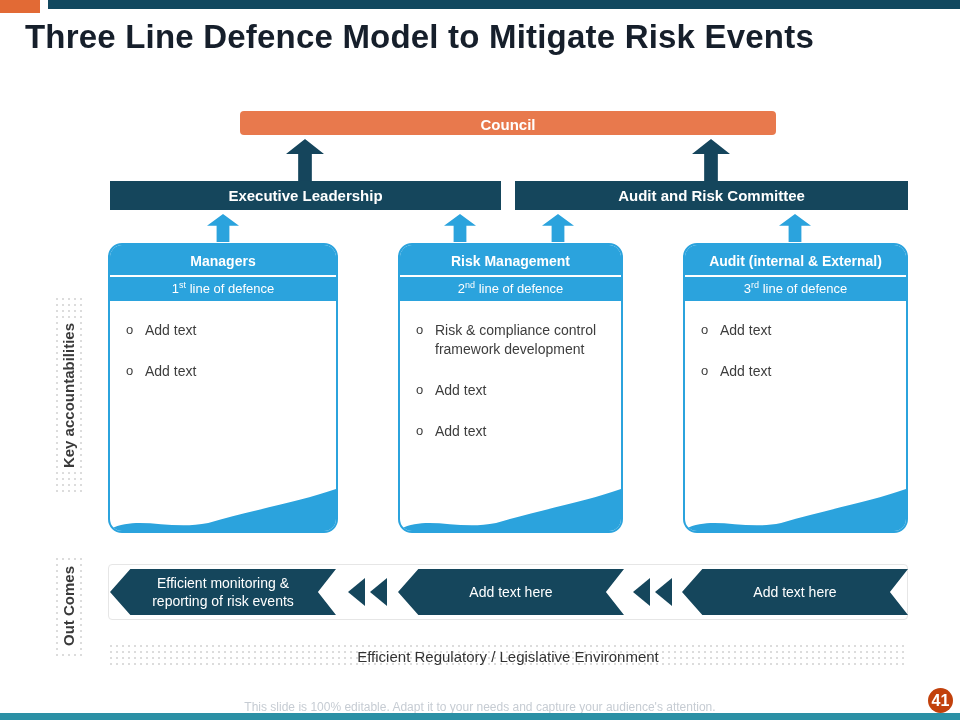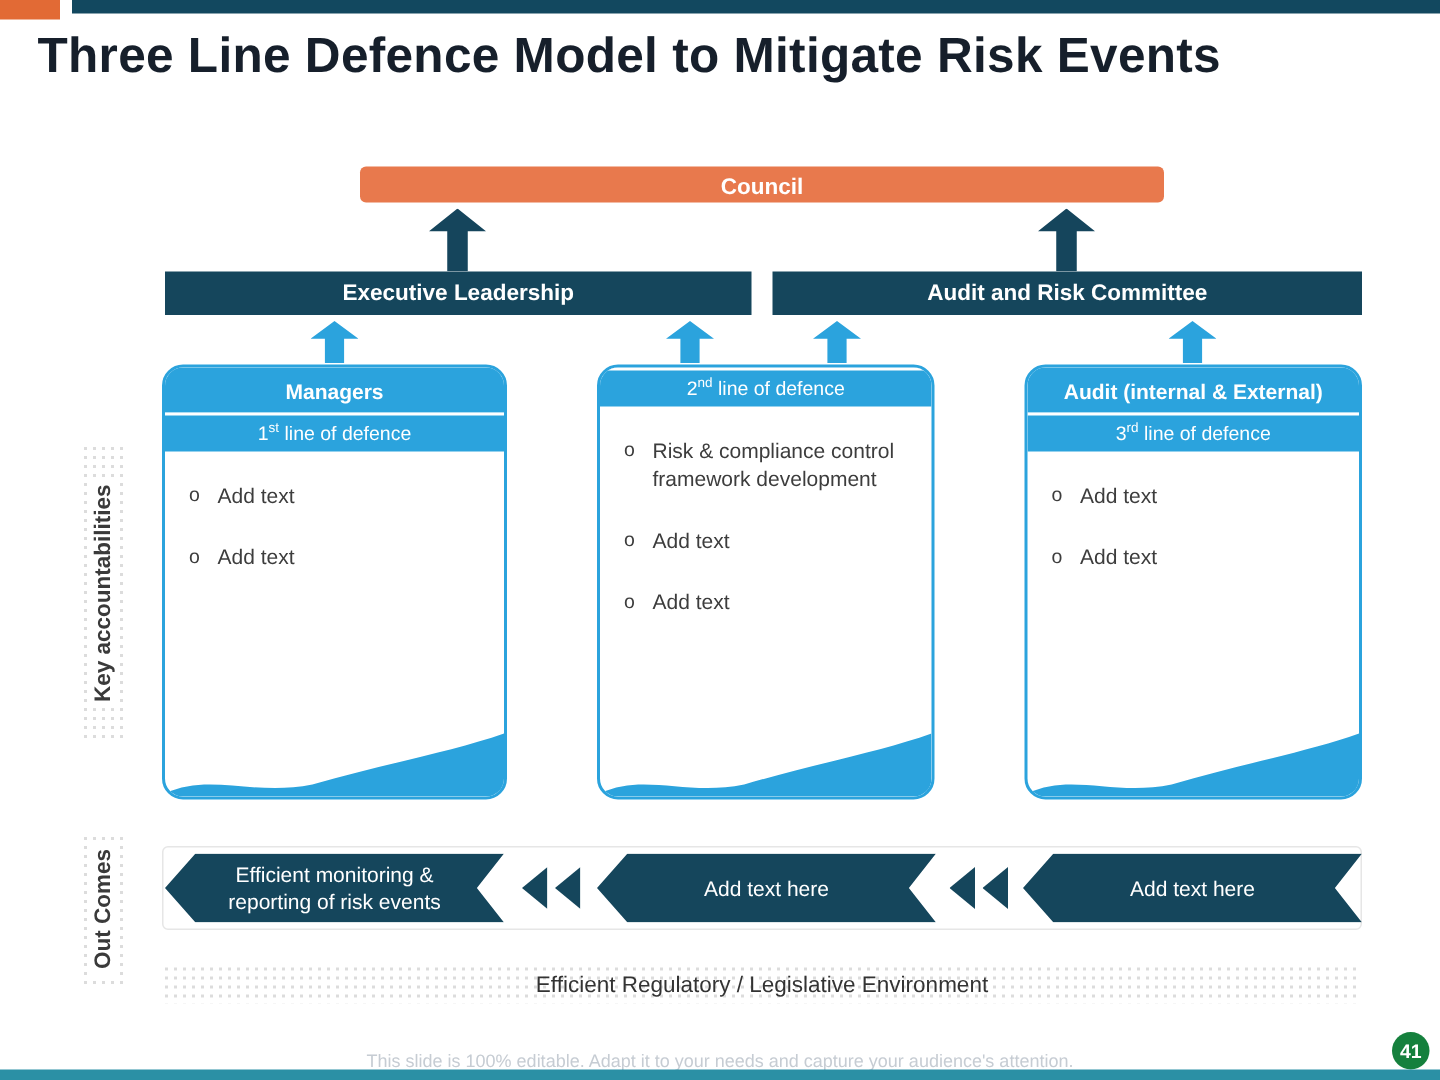--- a/index.html
+++ b/index.html
@@ -104,21 +104,21 @@
     background-image:radial-gradient(#DCDCDC 1.2px, transparent 1.2px);
     background-size:6px 6px;
     display:flex; align-items:center; justify-content:center;
     font-size:15px; color:#333;
   }
 
   
   #footer { left:0; top:700px; width:100%; text-align:center; font-size:12px; color:#C6CCD3; }
   #page-num {
     left:928px; top:688px; width:25px; height:25px; border-radius:50%;
-    background:#15803d; color:#fff; font-size:13px; font-weight:700;
+    background:#c2410c; color:#fff; font-size:16px; font-weight:700;
     display:flex; align-items:center; justify-content:center;
   }
 </style>
 </head>
 <body>
 
 <div class="abs" id="top-accent"></div>
 <div class="abs" id="top-bar"></div>
 
 <div class="abs" id="title">Three Line Defence Model to Mitigate Risk Events</div>
@@ -142,20 +142,21 @@
   <div class="bullets">
     <div class="bullet">Add text</div>
     <div class="bullet">Add text</div>
   </div>
   <svg class="swoosh" viewBox="0 0 230 46" preserveAspectRatio="none">
       <path d="M0 44 C 30 30, 60 46, 100 38 C 150 24, 195 16, 230 4 L230 46 L0 46 Z" fill="#2BA3DD"></path>
     </svg>
 </div>
 
 <div class="abs card" style="left:398px; width:225px;">
+  <div class="card-header">Risk Management</div>
   <div class="card-sub"><span>2</span><sup>nd</sup><span> line of defence</span></div>
   <div class="bullets">
     <div class="bullet">Risk &amp; compliance control framework development</div>
     <div class="bullet">Add text</div>
     <div class="bullet">Add text</div>
   </div>
   <svg class="swoosh" viewBox="0 0 230 46" preserveAspectRatio="none">
       <path d="M0 44 C 30 30, 60 46, 100 38 C 150 24, 195 16, 230 4 L230 46 L0 46 Z" fill="#2BA3DD"></path>
     </svg>
 </div>

